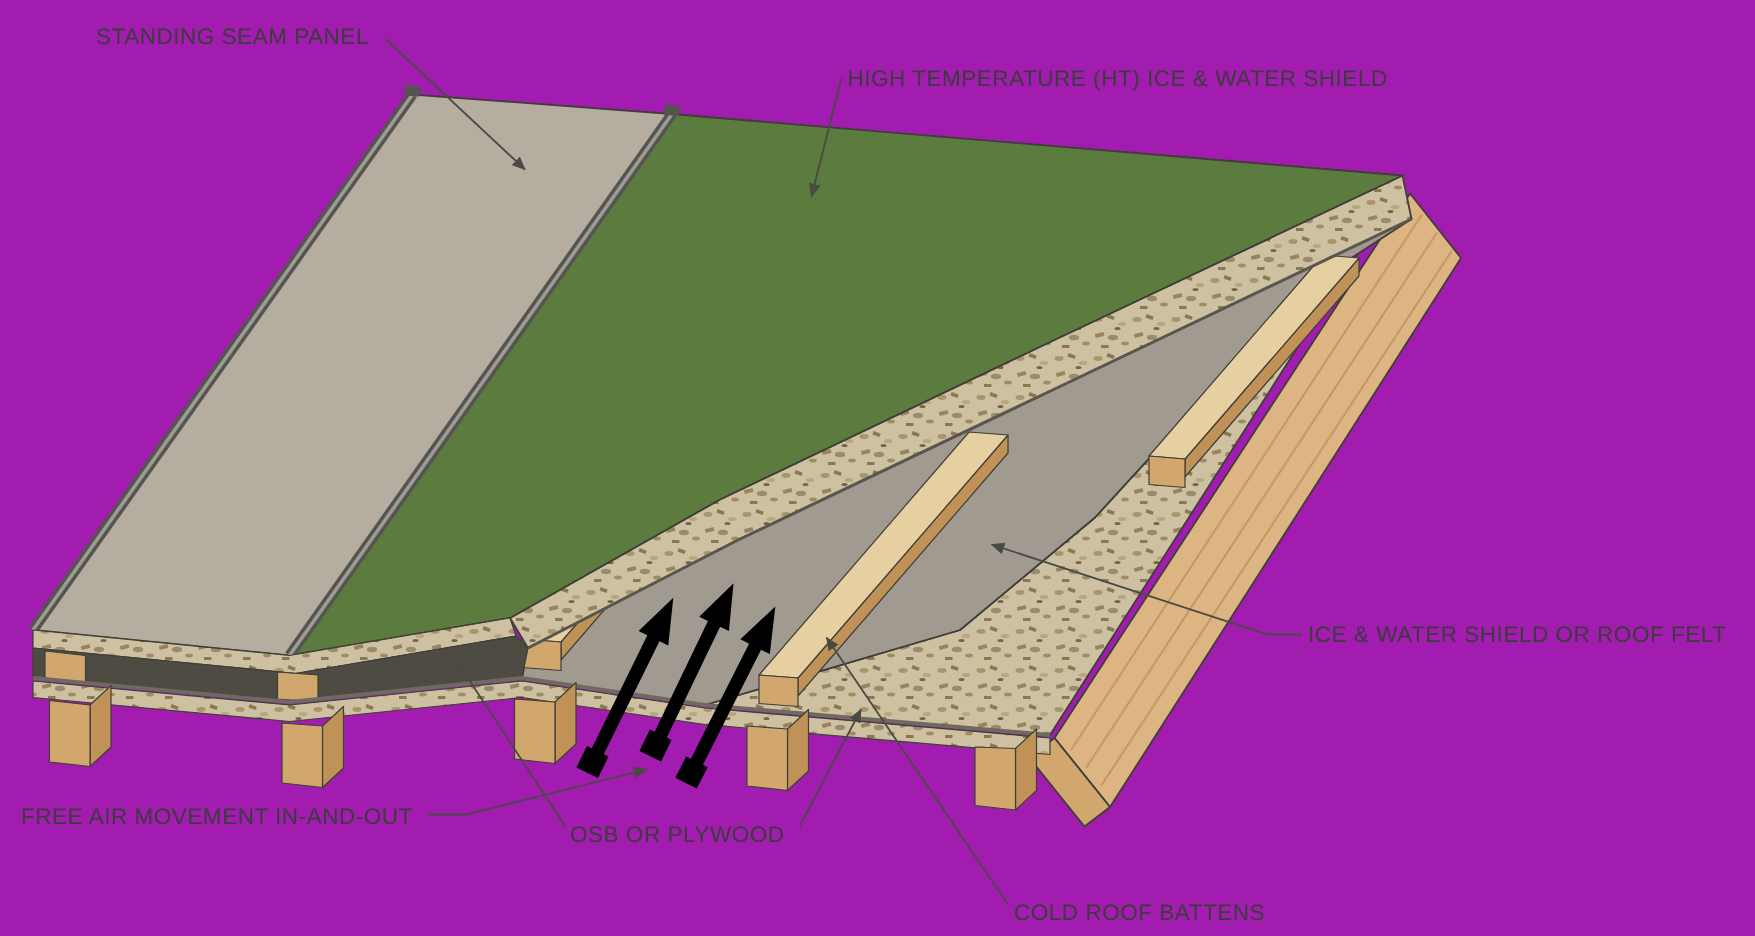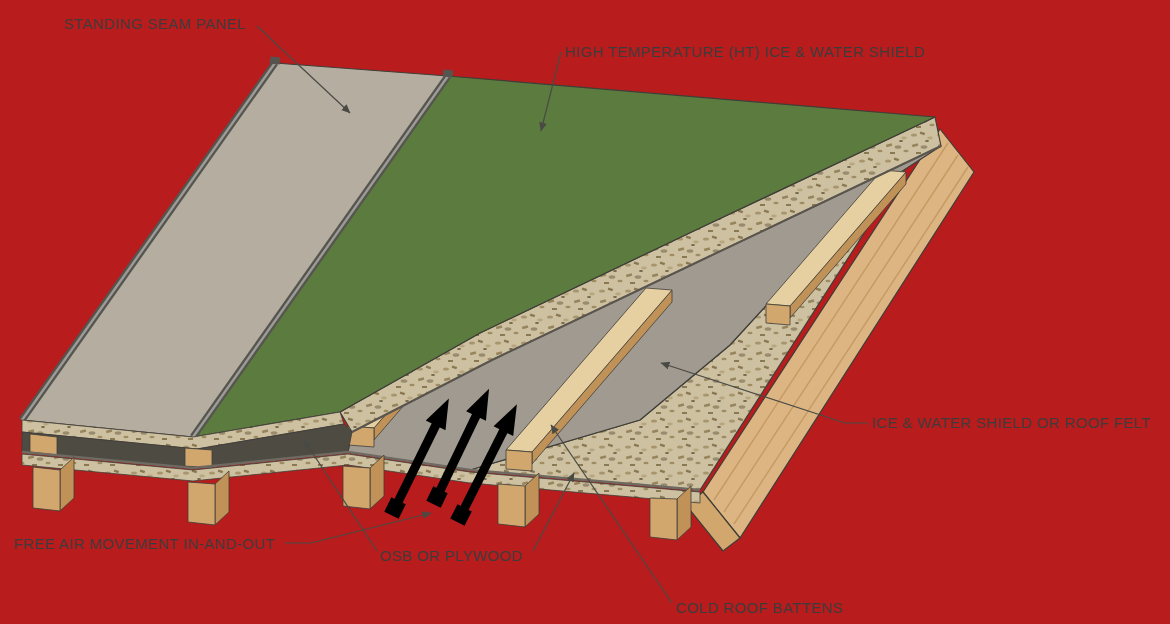--- a/index.html
+++ b/index.html
@@ -1,16 +1,16 @@
 <!DOCTYPE html>
 <html><head>
 <meta charset="utf-8">
 <style>
   html,body{margin:0;padding:0;background:#ffffff;}
-  .stage{position:relative;width:1170px;height:624px;background:#b91c1c;overflow:hidden;
+  .stage{position:relative;width:1170px;height:624px;background:#a21caf;overflow:hidden;
          font-family:"Liberation Sans", sans-serif;}
   svg{display:block;}
   text{font-family:"Liberation Sans", sans-serif;font-size:15px;letter-spacing:0.35px;}
   .outl{stroke:#3f3e38;stroke-width:1.2;stroke-linejoin:round;}
   .thin{stroke:#3f3e38;stroke-width:0.8;stroke-linejoin:round;}
 </style>
 </head>
 <body>
 
 <div class="stage">

